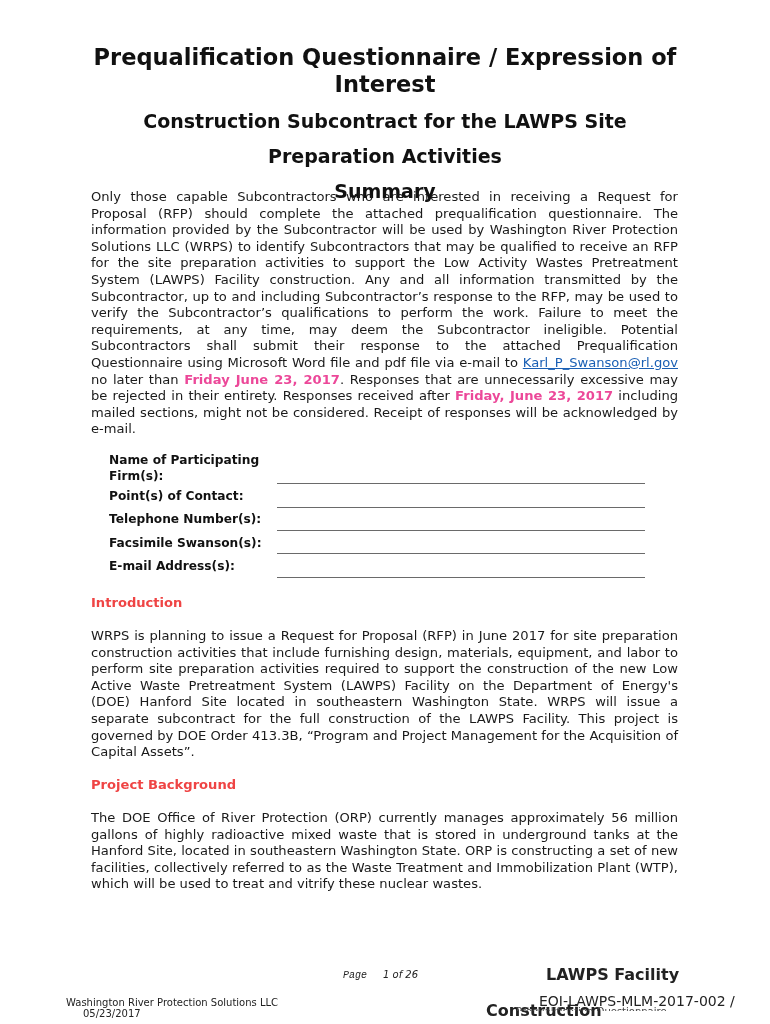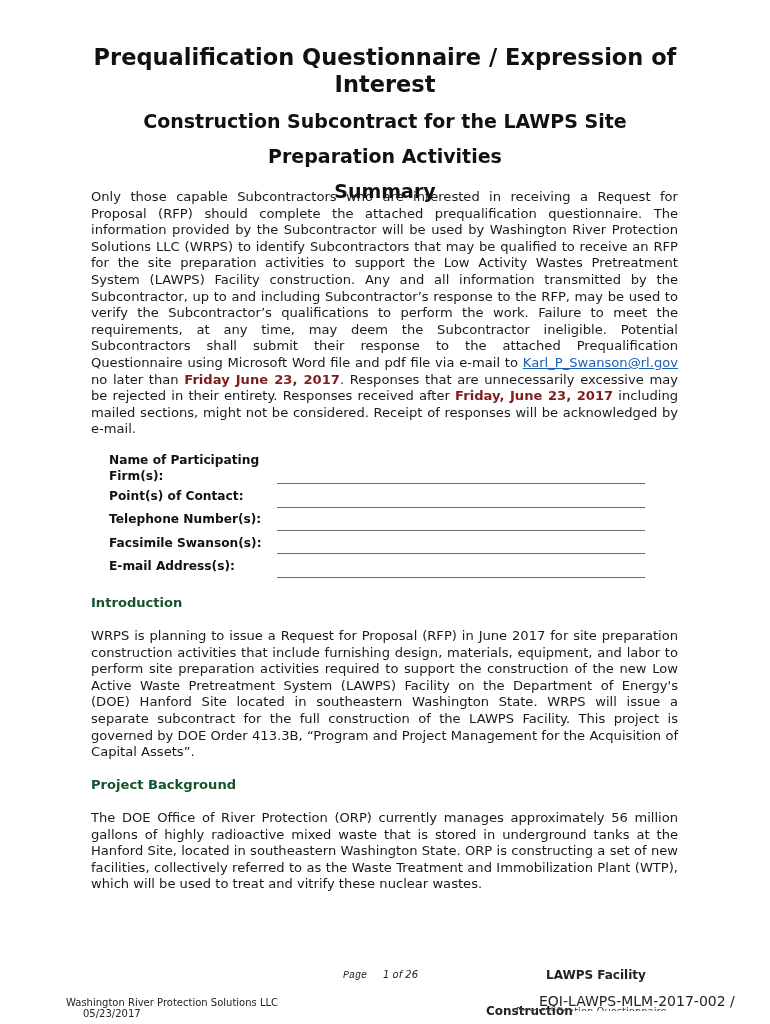--- a/index.html
+++ b/index.html
@@ -50,33 +50,33 @@
     .body-text {
       position: absolute;
       left: 91px;
       width: 587px;
       font-size: 13.1px;
       line-height: 16.6px;
       text-align: justify;
       color: #1a1a1a;
       margin: 0;
     }
-    .body-text b { color: #7f1d1d; }
+    .body-text b { color: #ec4899; }
     .email-link {
       color: #1a5fb4;
       text-decoration: underline;
     }
     .section-heading {
       position: absolute;
       left: 91px;
       font-size: 13.1px;
       font-weight: bold;
       line-height: 16px;
       margin: 0;
-      color: #14532d;
+      color: #ef4444;
     }
     .form-block {
       position: absolute;
       left: 109px;
       top: 453px;
       width: 540px;
     }
     .form-label {
       position: absolute;
       left: 0;
@@ -122,21 +122,21 @@
       top: 9px;
       font-size: 10px;
     }
     .footer-page .italic { font-style: italic; font-family: Liberation Mono, monospace; }
     .footer-page .num { font-style: italic; margin-left: 16px; }
     .footer-right-title {
       position: absolute;
       left: 486px;
       top: 9px;
       width: 200px;
-      font-size: 12px;
+      font-size: 16px;
       font-weight: bold;
       line-height: 12px;
     }
     .footer-right-title .l1 { display: block; padding-left: 60px; }
     .footer-right-title .l2 { display: block; margin-top: 24px; }
     .footer-docid {
       position: absolute;
       left: 539px;
       top: 33px;
       font-size: 14px;

